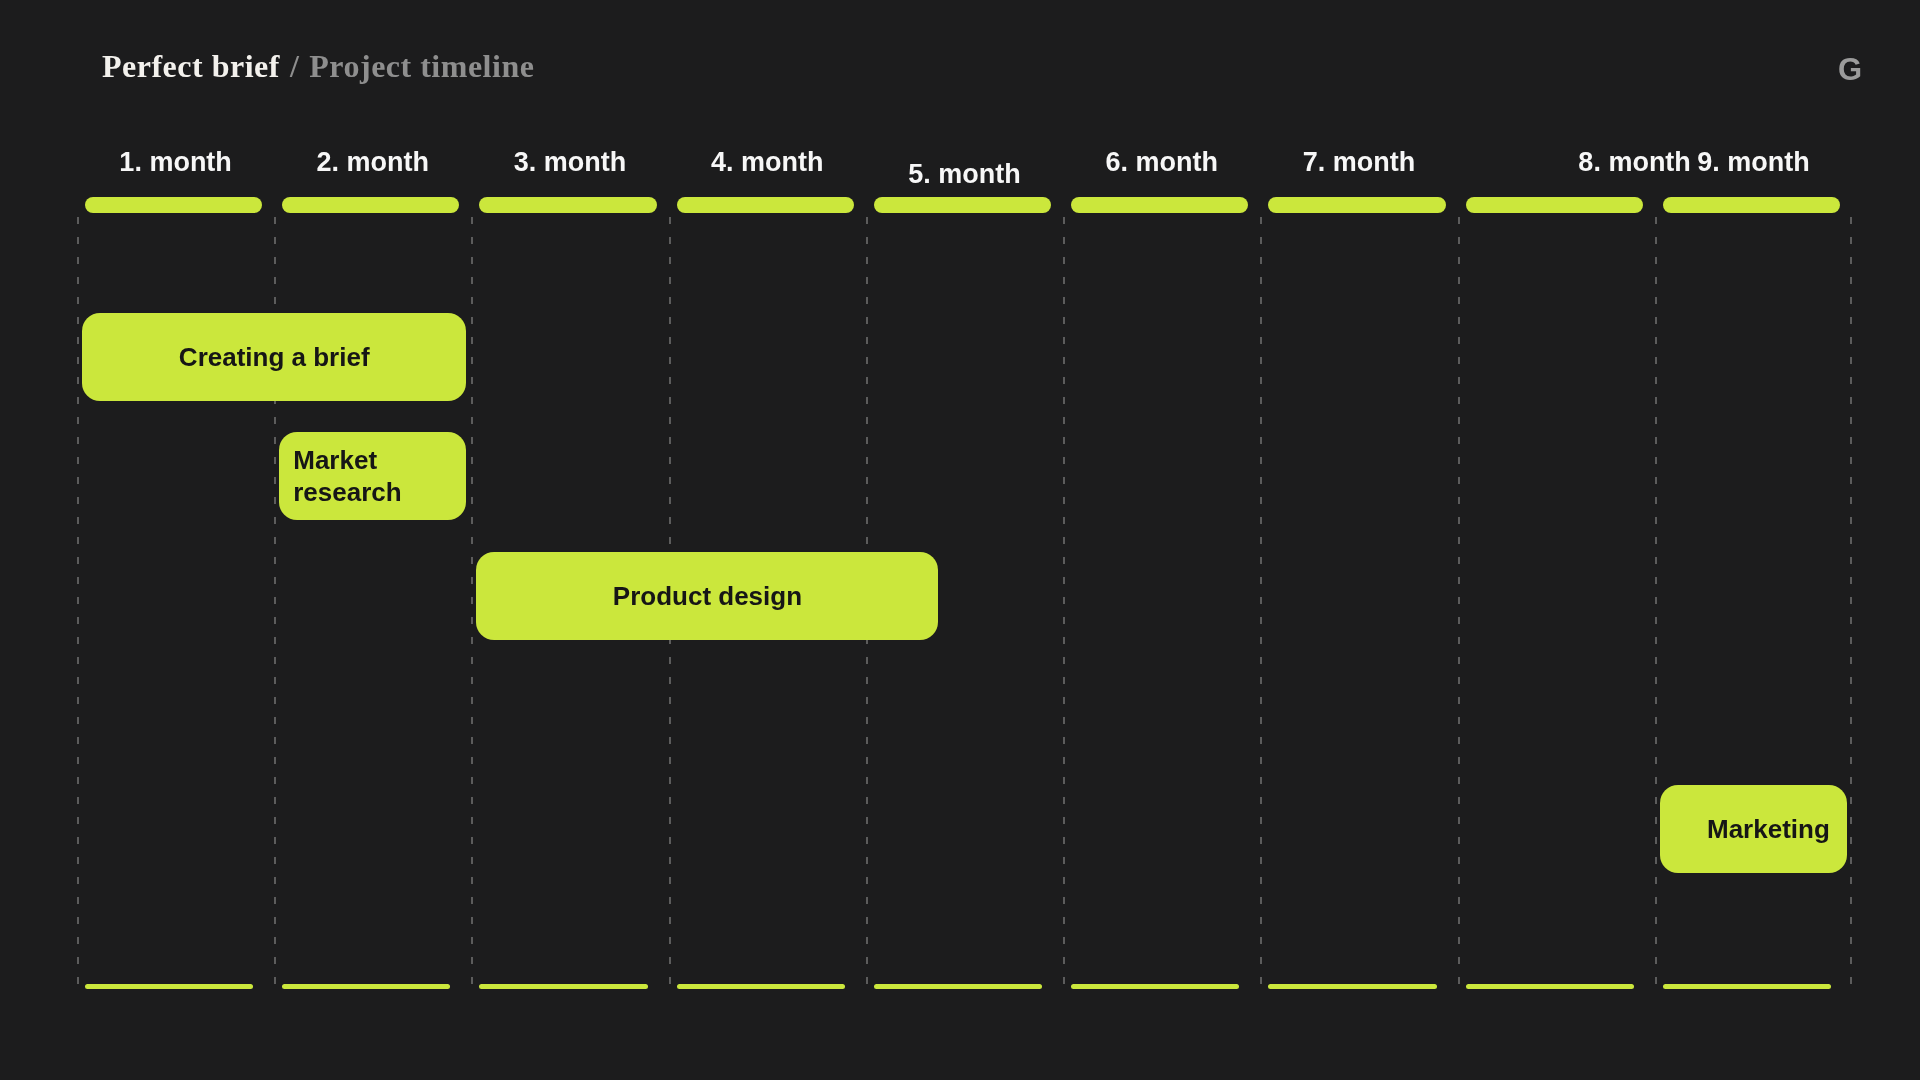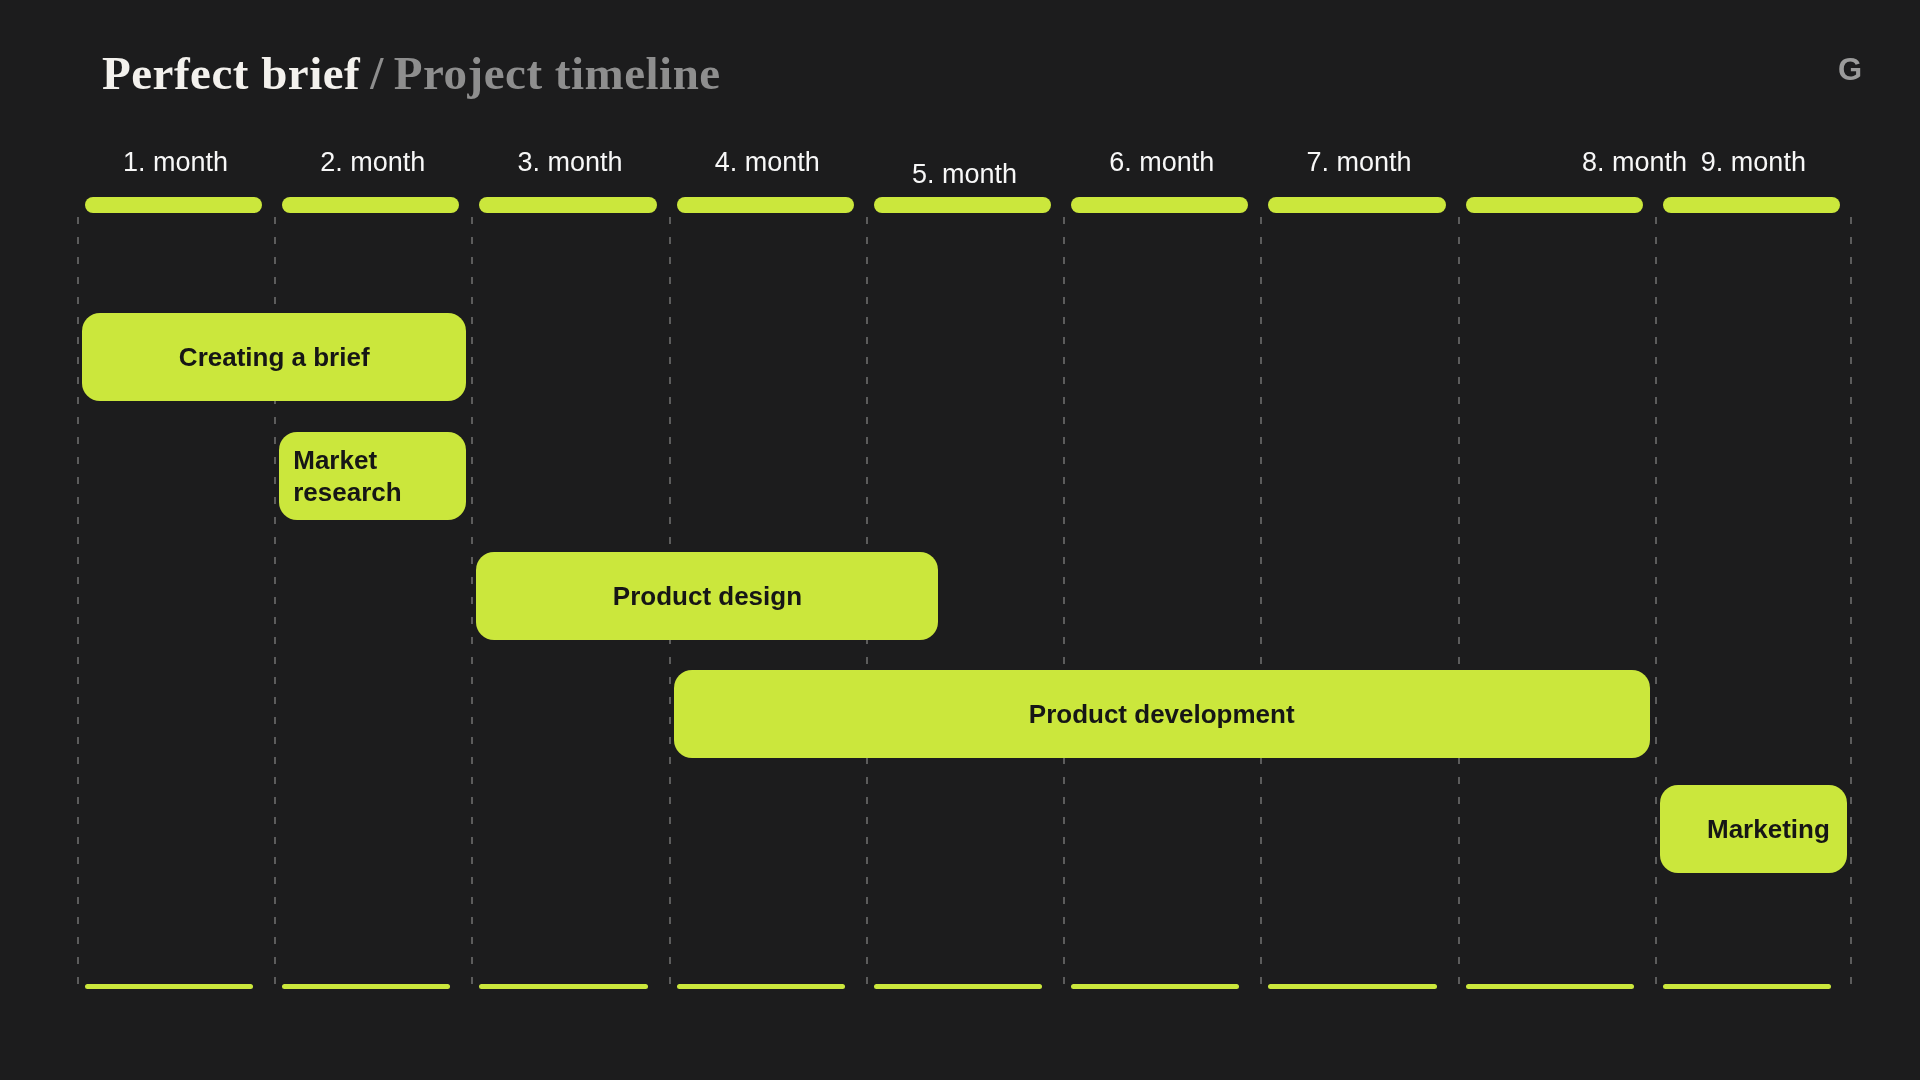--- a/index.html
+++ b/index.html
@@ -16,35 +16,35 @@
   html,body{width:1920px;height:1080px;overflow:hidden;}
   body{
     background:var(--background);
     font-family:"Liberation Sans","DejaVu Sans",sans-serif;
     position:relative;
   }
   .header{position:absolute;left:0;top:0;width:1920px;height:110px;}
   .title{
     position:absolute;left:102px;top:50px;
     font-family:"Liberation Serif","DejaVu Serif",serif;
-    font-weight:bold;font-size:47px;line-height:1;letter-spacing:.5px;
+    font-weight:bold;font-size:32px;line-height:1;letter-spacing:.5px;
     white-space:nowrap;
   }
   .title .t1{color:var(--title-primary);}
   .title .sep{color:var(--title-secondary);margin:0 10px;}
   .title .t2{color:var(--title-secondary);}
   .logo{
     position:absolute;left:1832px;top:52px;width:36px;height:36px;
     color:var(--logo);font-size:31px;font-weight:bold;line-height:36px;
     text-align:center;cursor:pointer;user-select:none;
   }
   .timeline{position:absolute;left:77px;top:0;width:1775px;height:1080px;}
   .col-label{
     position:absolute;height:40px;line-height:40px;text-align:center;
-    color:var(--label-text);font-size:27px;font-weight:normal;white-space:nowrap;
+    color:var(--label-text);font-size:27px;font-weight:bold;white-space:nowrap;
   }
   .col-pill{position:absolute;background:var(--accent);border-radius:8px;}
   .col-base{position:absolute;background:var(--accent);border-radius:3px;}
   .col-grid{
     position:absolute;
     background:repeating-linear-gradient(to bottom,var(--gridline) 0 7px,transparent 7px 20px);
   }
   .task{
     position:absolute;background:var(--accent);border-radius:18px;
     display:flex;align-items:center;justify-content:center;
@@ -105,19 +105,16 @@
     <div class="col-grid" style="left: 1773px; top: 217px; width: 2px; height: 771px;"></div>
     <div class="task" style="left: 5px; top: 313px; width: 384.444px; height: 88px;">
       <span>Creating a brief</span>
     </div>
     <div class="task" style="left: 202.222px; top: 432px; width: 187.222px; height: 88px;">
       <span>Market research</span>
     </div>
     <div class="task" style="left: 399.444px; top: 552px; width: 462px; height: 88px;">
       <span>Product design</span>
     </div>
-    <div class="task" style="left: 596.667px; top: 670px; width: 976.111px; height: 88px;">
-      <span>Product development</span>
-    </div>
     <div class="task" style="left: 1582.78px; top: 785px; width: 187.222px; height: 88px; padding-left: 44px;">
       <span>Marketing</span>
     </div>
   </div>
 
 </body></html>

